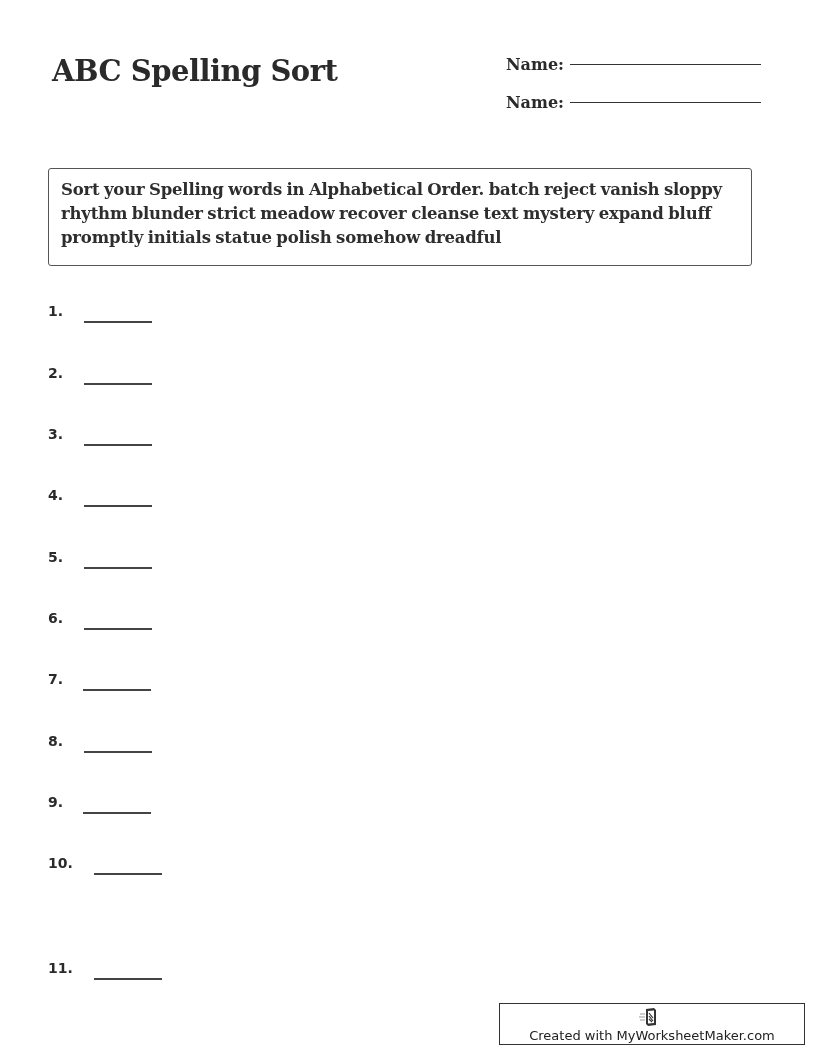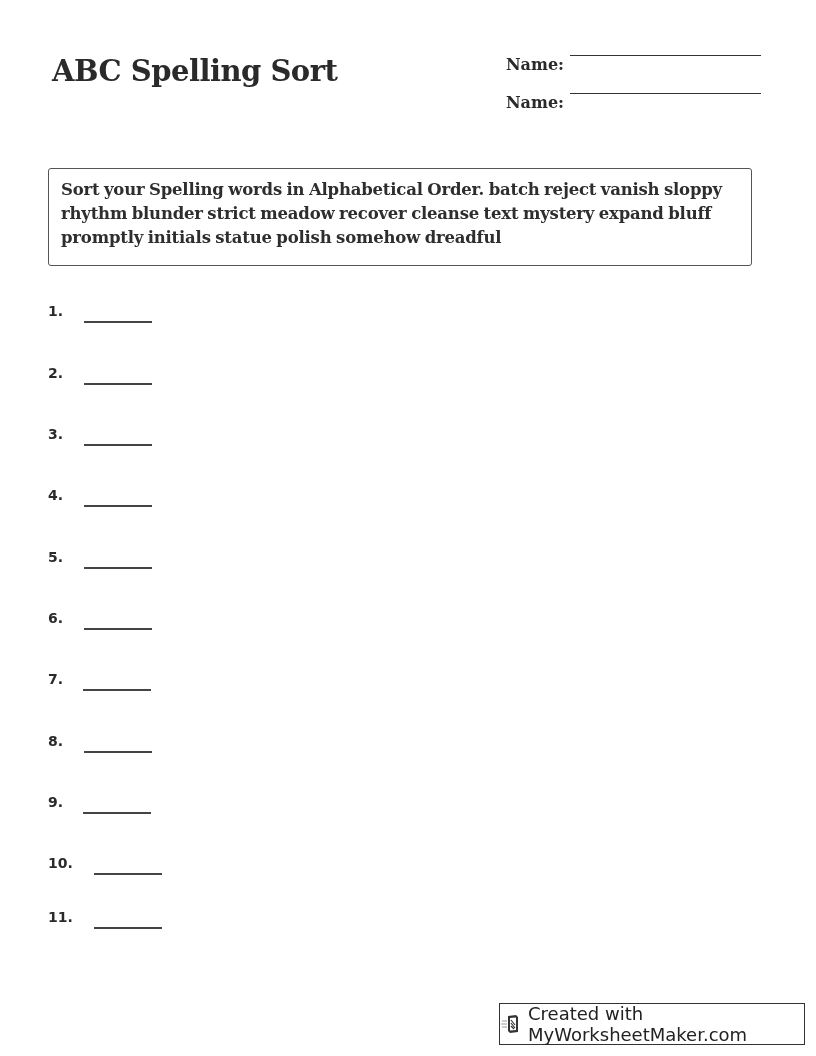--- a/index.html
+++ b/index.html
@@ -7,21 +7,21 @@
       width: 816px; height: 1056px; position: relative; overflow: hidden;
       color: #222222;
       font-family: "DejaVu Serif", "Liberation Serif", serif;
     }
     .title {
       position: absolute; left: 48px; top: 50px;
       font-size: 29px; font-weight: bold; letter-spacing: -0.5px;
       color: #2a2a2a; margin: 4px;
     }
     .field-row {
-      position: absolute; display: flex; align-items: flex-start;
+      position: absolute; display: flex; align-items: center;
     }
     .field-label {
       font-size: 16px; font-weight: bold; color: #2a2a2a;
       text-align: right; width: 60px; margin-right: 6px; line-height: 20px;
     }
     .field-line {
       width: 191px; height: 0; border-bottom: 1.5px solid #333; margin-bottom: 1px;
     }
     .instructions {
       position: absolute; left: 48px; top: 168px;
@@ -42,21 +42,21 @@
     .answer-num.wide { width: 46px; }
     .answer-line {
       width: 68px; height: 0; border-bottom: 2px solid #444; margin-bottom: -4px;
     }
     .footer-badge {
       position: absolute; left: 499px; top: 1003px;
       width: 306px; height: 42px; box-sizing: border-box;
       border: 1.5px solid #333;
       display: flex; align-items: center; justify-content: center;
       font-family: "DejaVu Sans", "Liberation Sans", sans-serif;
-      font-size: 18px; color: #222;
+      font-size: 13px; color: #222; flex-direction: column;
     }
     .footer-icon { width: 22px; height: 22px; margin-right: 6px; display: inline-block; }
   </style>
 </head>
 <body>
 
 <h1 class="title">ABC Spelling Sort</h1>
 
 <div class="field-row" style="left:504px; top:55px;">
   <span class="field-label">Name:</span>
@@ -102,21 +102,21 @@
   <span class="answer-line"></span>
 </div>
 <div class="answer-row" style="top:794px;">
   <span class="answer-num" style="width:35px">9.</span>
   <span class="answer-line"></span>
 </div>
 <div class="answer-row" style="top:855px;">
   <span class="answer-num wide">10.</span>
   <span class="answer-line"></span>
 </div>
-<div class="answer-row" style="top:909px;">
+<div class="answer-row" style="top:960px;">
   <span class="answer-num wide">11.</span>
   <span class="answer-line"></span>
 </div>
 
 <div class="footer-badge">
   <span class="footer-icon">
     <svg width="22" height="22" viewBox="0 0 22 22">
       <line x1="2" y1="8" x2="7" y2="8" stroke="#999" stroke-width="1"></line>
       <line x1="1" y1="11" x2="7" y2="11" stroke="#999" stroke-width="1"></line>
       <line x1="2" y1="14" x2="7" y2="14" stroke="#999" stroke-width="1"></line>

